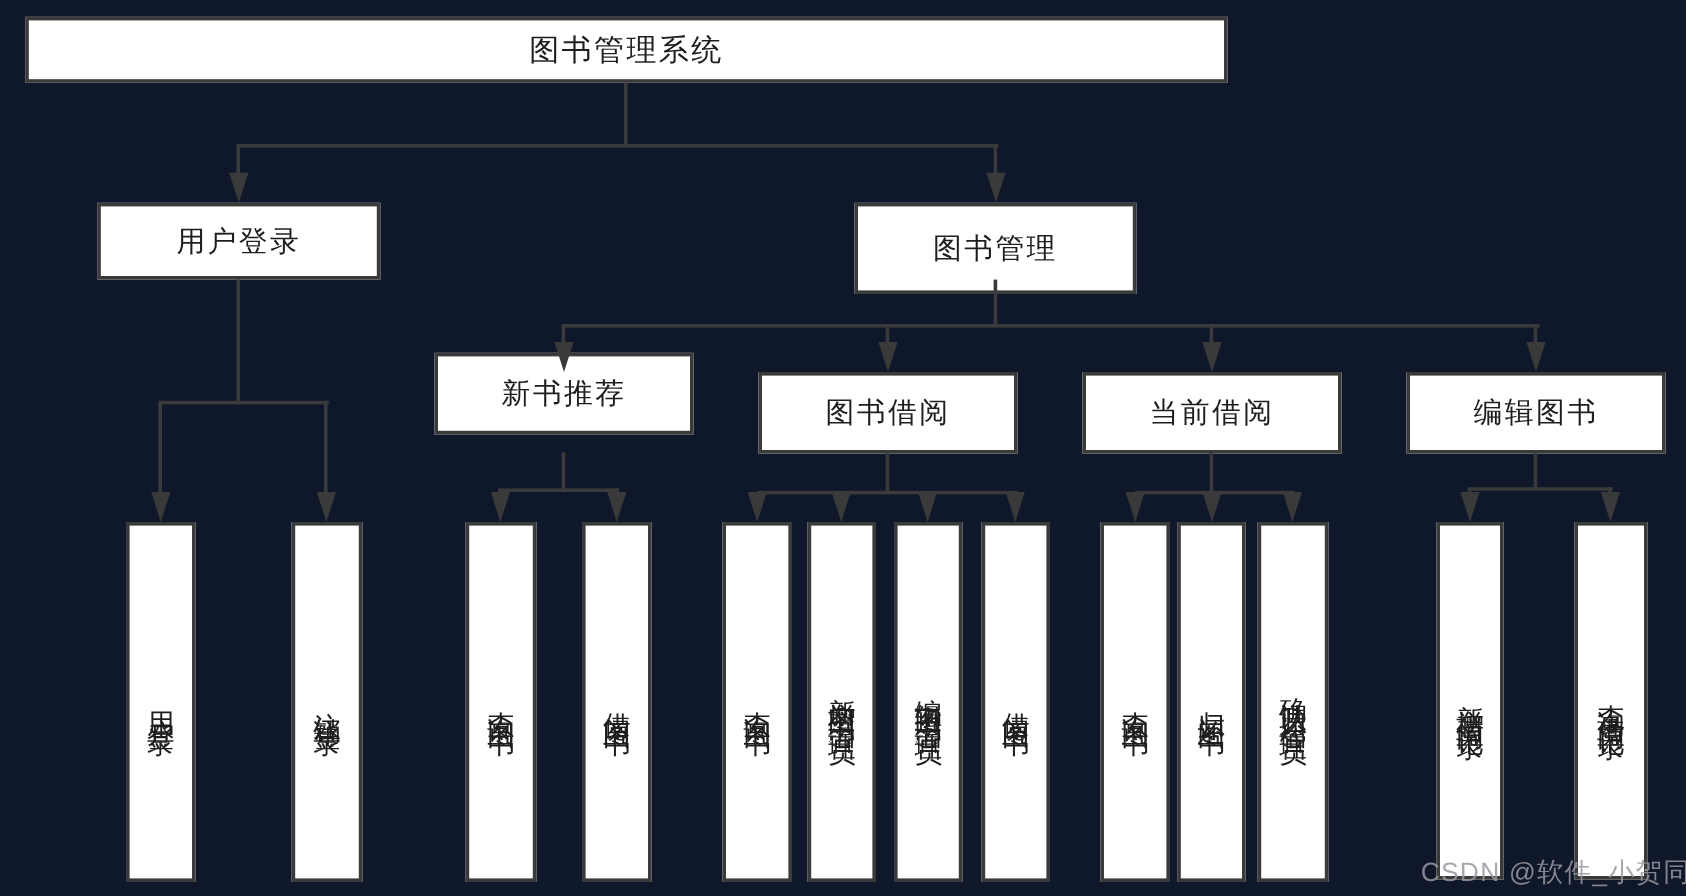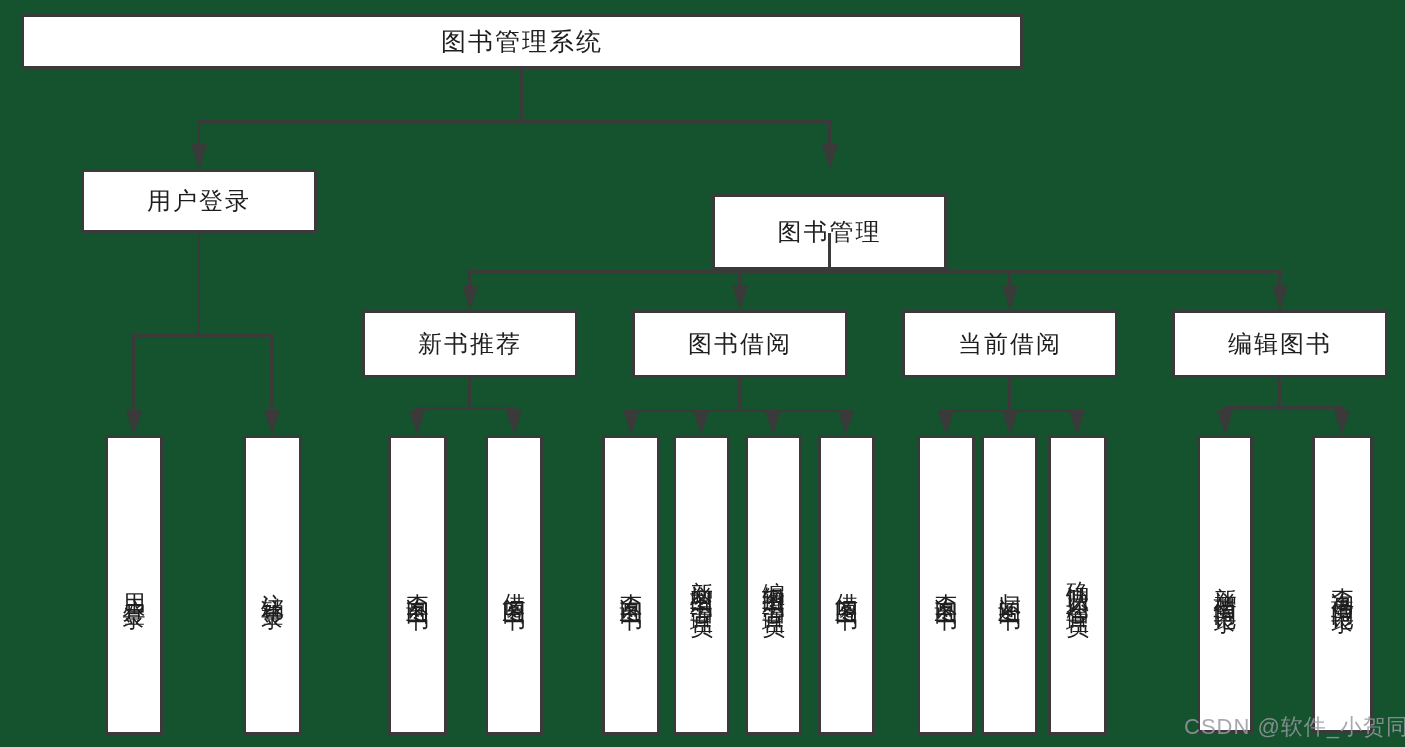--- a/index.html
+++ b/index.html
@@ -1,19 +1,19 @@
 <!DOCTYPE html>
 <html><head>
 <meta charset="utf-8">
 <style>
   html,body{margin:0;padding:0;background:#ffffff;}
   #stage{
     position:relative;
     width:1405px;height:747px;
-    background:#14532d;
+    background:#0f172a;
     font-family:"Liberation Sans","DejaVu Sans",sans-serif;
     overflow:hidden;
   }
   .hbox{
     position:absolute;
     border:3px solid #3a3a3a;
     background:#ffffff;
     box-sizing:border-box;
     display:flex;align-items:center;justify-content:center;
   }
@@ -52,25 +52,25 @@
 
 <div id="stage">
 
   <div class="hbox root" style="left:21px;top:14px;width:1002px;height:55px;">
     <span>图书管理系统</span>
   </div>
 
   <div class="hbox" style="left:81px;top:169px;width:236px;height:64px;">
     <span>用户登录</span>
   </div>
-  <div class="hbox" style="left:712px;top:169px;width:235px;height:76px;margin-top:25px;">
+  <div class="hbox" style="left:712px;top:169px;width:235px;height:76px;">
     <span>图书管理</span>
   </div>
 
-  <div class="hbox" style="left:362px;top:310px;width:216px;height:68px;">
+  <div class="hbox" style="left:362px;top:294px;width:216px;height:68px;">
     <span>新书推荐</span>
   </div>
   <div class="hbox" style="left:632px;top:310px;width:216px;height:68px;">
     <span>图书借阅</span>
   </div>
   <div class="hbox" style="left:902px;top:310px;width:216px;height:68px;justify-content:center;">
     <span>当前借阅</span>
   </div>
   <div class="hbox" style="left:1172px;top:310px;width:216px;height:68px;">
     <span>编辑图书</span>

